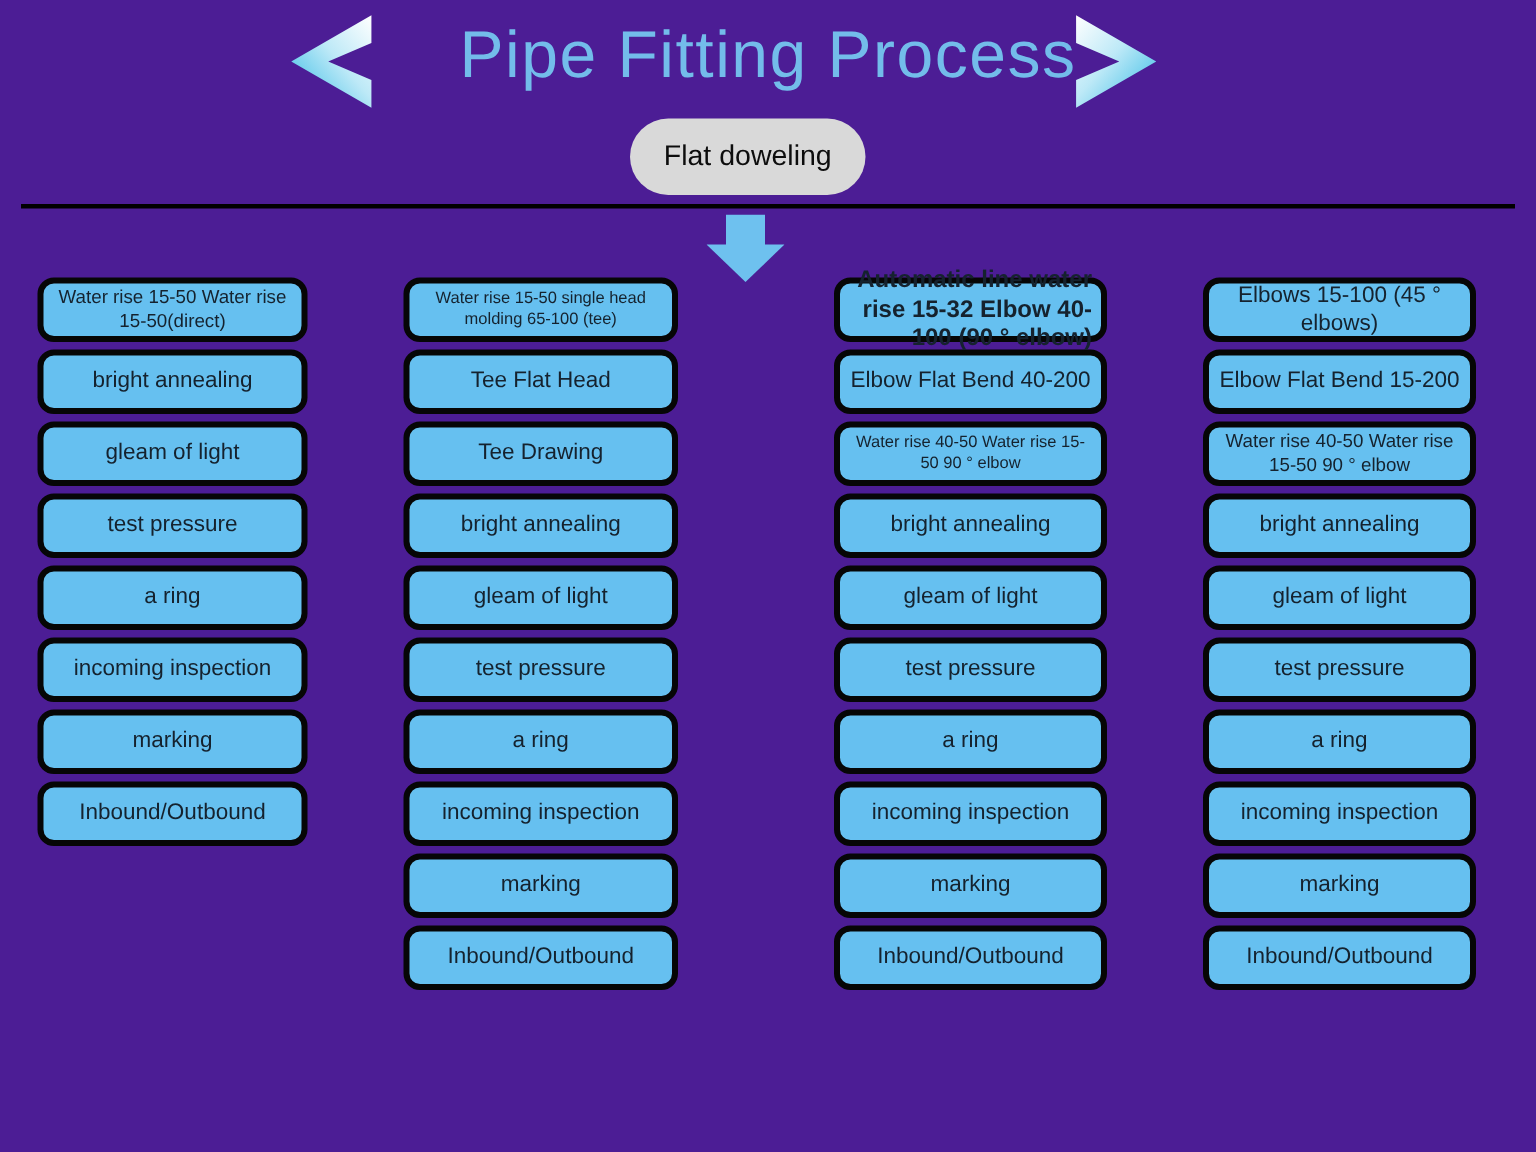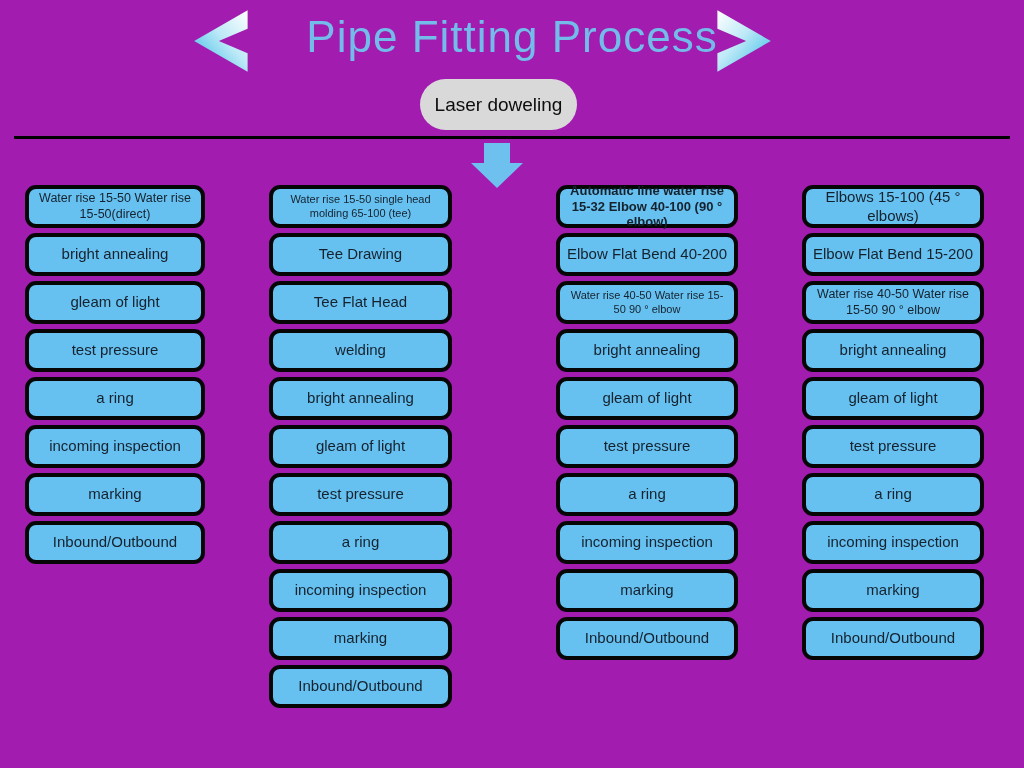--- a/index.html
+++ b/index.html
@@ -1,17 +1,17 @@
 <!DOCTYPE html>
 <html style="--title: #73BCEA; --box-fill: #66C0F0; --box-border: #060606; --box-text: #15222E; --pill-bg: #D9D9D9; --arrow: #6EC1EF; --chevron: #2FB9E4;"><head>
 <meta charset="utf-8">
 <style>
   html,body{margin:0;padding:0;background:#fff;}
   #stage{
-    position:relative;width:1024px;height:768px;background:#a21caf;overflow:hidden;
+    position:relative;width:1024px;height:768px;background:#4c1d95;overflow:hidden;
     font-family:"Liberation Sans",sans-serif;
   }
   
   #title{
     position:absolute;top:12px;left:0;width:100%;text-align:center;
     font-size:44px;font-weight:400;letter-spacing:1px;color:var(--title);
   }
   .chev{position:absolute;top:8px;width:74px;height:66px;}
   #chev-left{left:188px;}
   #chev-right{left:703px;}
@@ -36,21 +36,21 @@
   .col:nth-child(4){left:802px;width:182px;}
   .box{
     box-sizing:border-box;height:43px;margin-bottom:5px;
     background:var(--box-fill);border:4px solid var(--box-border);border-radius:11px;
     display:flex;align-items:center;justify-content:center;text-align:center;
     color:var(--box-text);font-size:15px;line-height:1.22;padding:1px 6px;
   }
   .box.large{font-size:17px;}
   .box.medium{font-size:11px;}
   .box.small{font-size:12.5px;}
-  .box.bold-small{font-size:13px;font-weight:bold;}
+  .box.bold-small{font-size:16px;font-weight:bold;text-align:right;}
   
   .g-strong{stop-color:var(--chevron);}
   .g-mid{stop-color:#BDE9F7;}
   .g-weak{stop-color:#ffffff;}
 </style>
 </head>
 <body>
 
 <div id="stage">
 
@@ -71,21 +71,21 @@
     <defs>
       <linearGradient id="gradR" x1="0" y1="0" x2="1" y2="1">
         <stop offset="0" class="g-weak"></stop>
         <stop offset="0.45" class="g-mid"></stop>
         <stop offset="1" class="g-strong"></stop>
       </linearGradient>
     </defs>
     <path d="M14 2 L66 32 L14 62 L14 44 L42 32 L14 20 Z" fill="url(#gradR)"></path>
   </svg>
 
-  <div id="pill">Laser doweling</div>
+  <div id="pill">Flat doweling</div>
 
   <div id="divider"></div>
 
   <svg id="down-arrow" viewBox="0 0 52 46">
     <rect class="fill" x="13" y="0" width="26" height="22"></rect>
     <polygon class="fill" points="0,20 52,20 26,45"></polygon>
   </svg>
 
   <div id="columns">
       <div class="col">
@@ -93,23 +93,22 @@
         <div class="box normal">bright annealing</div>
         <div class="box normal">gleam of light</div>
         <div class="box normal">test pressure</div>
         <div class="box normal">a ring</div>
         <div class="box normal">incoming inspection</div>
         <div class="box normal">marking</div>
         <div class="box normal">Inbound/Outbound</div>
       </div>
       <div class="col">
         <div class="box medium">Water rise 15-50 single head molding 65-100 (tee)</div>
+        <div class="box normal">Tee Flat Head</div>
         <div class="box normal">Tee Drawing</div>
-        <div class="box normal">Tee Flat Head</div>
-        <div class="box normal">welding</div>
         <div class="box normal">bright annealing</div>
         <div class="box normal">gleam of light</div>
         <div class="box normal">test pressure</div>
         <div class="box normal">a ring</div>
         <div class="box normal">incoming inspection</div>
         <div class="box normal">marking</div>
         <div class="box normal">Inbound/Outbound</div>
       </div>
       <div class="col">
         <div class="box bold-small">Automatic line water rise 15-32 Elbow 40-100 (90 ° elbow)</div>

